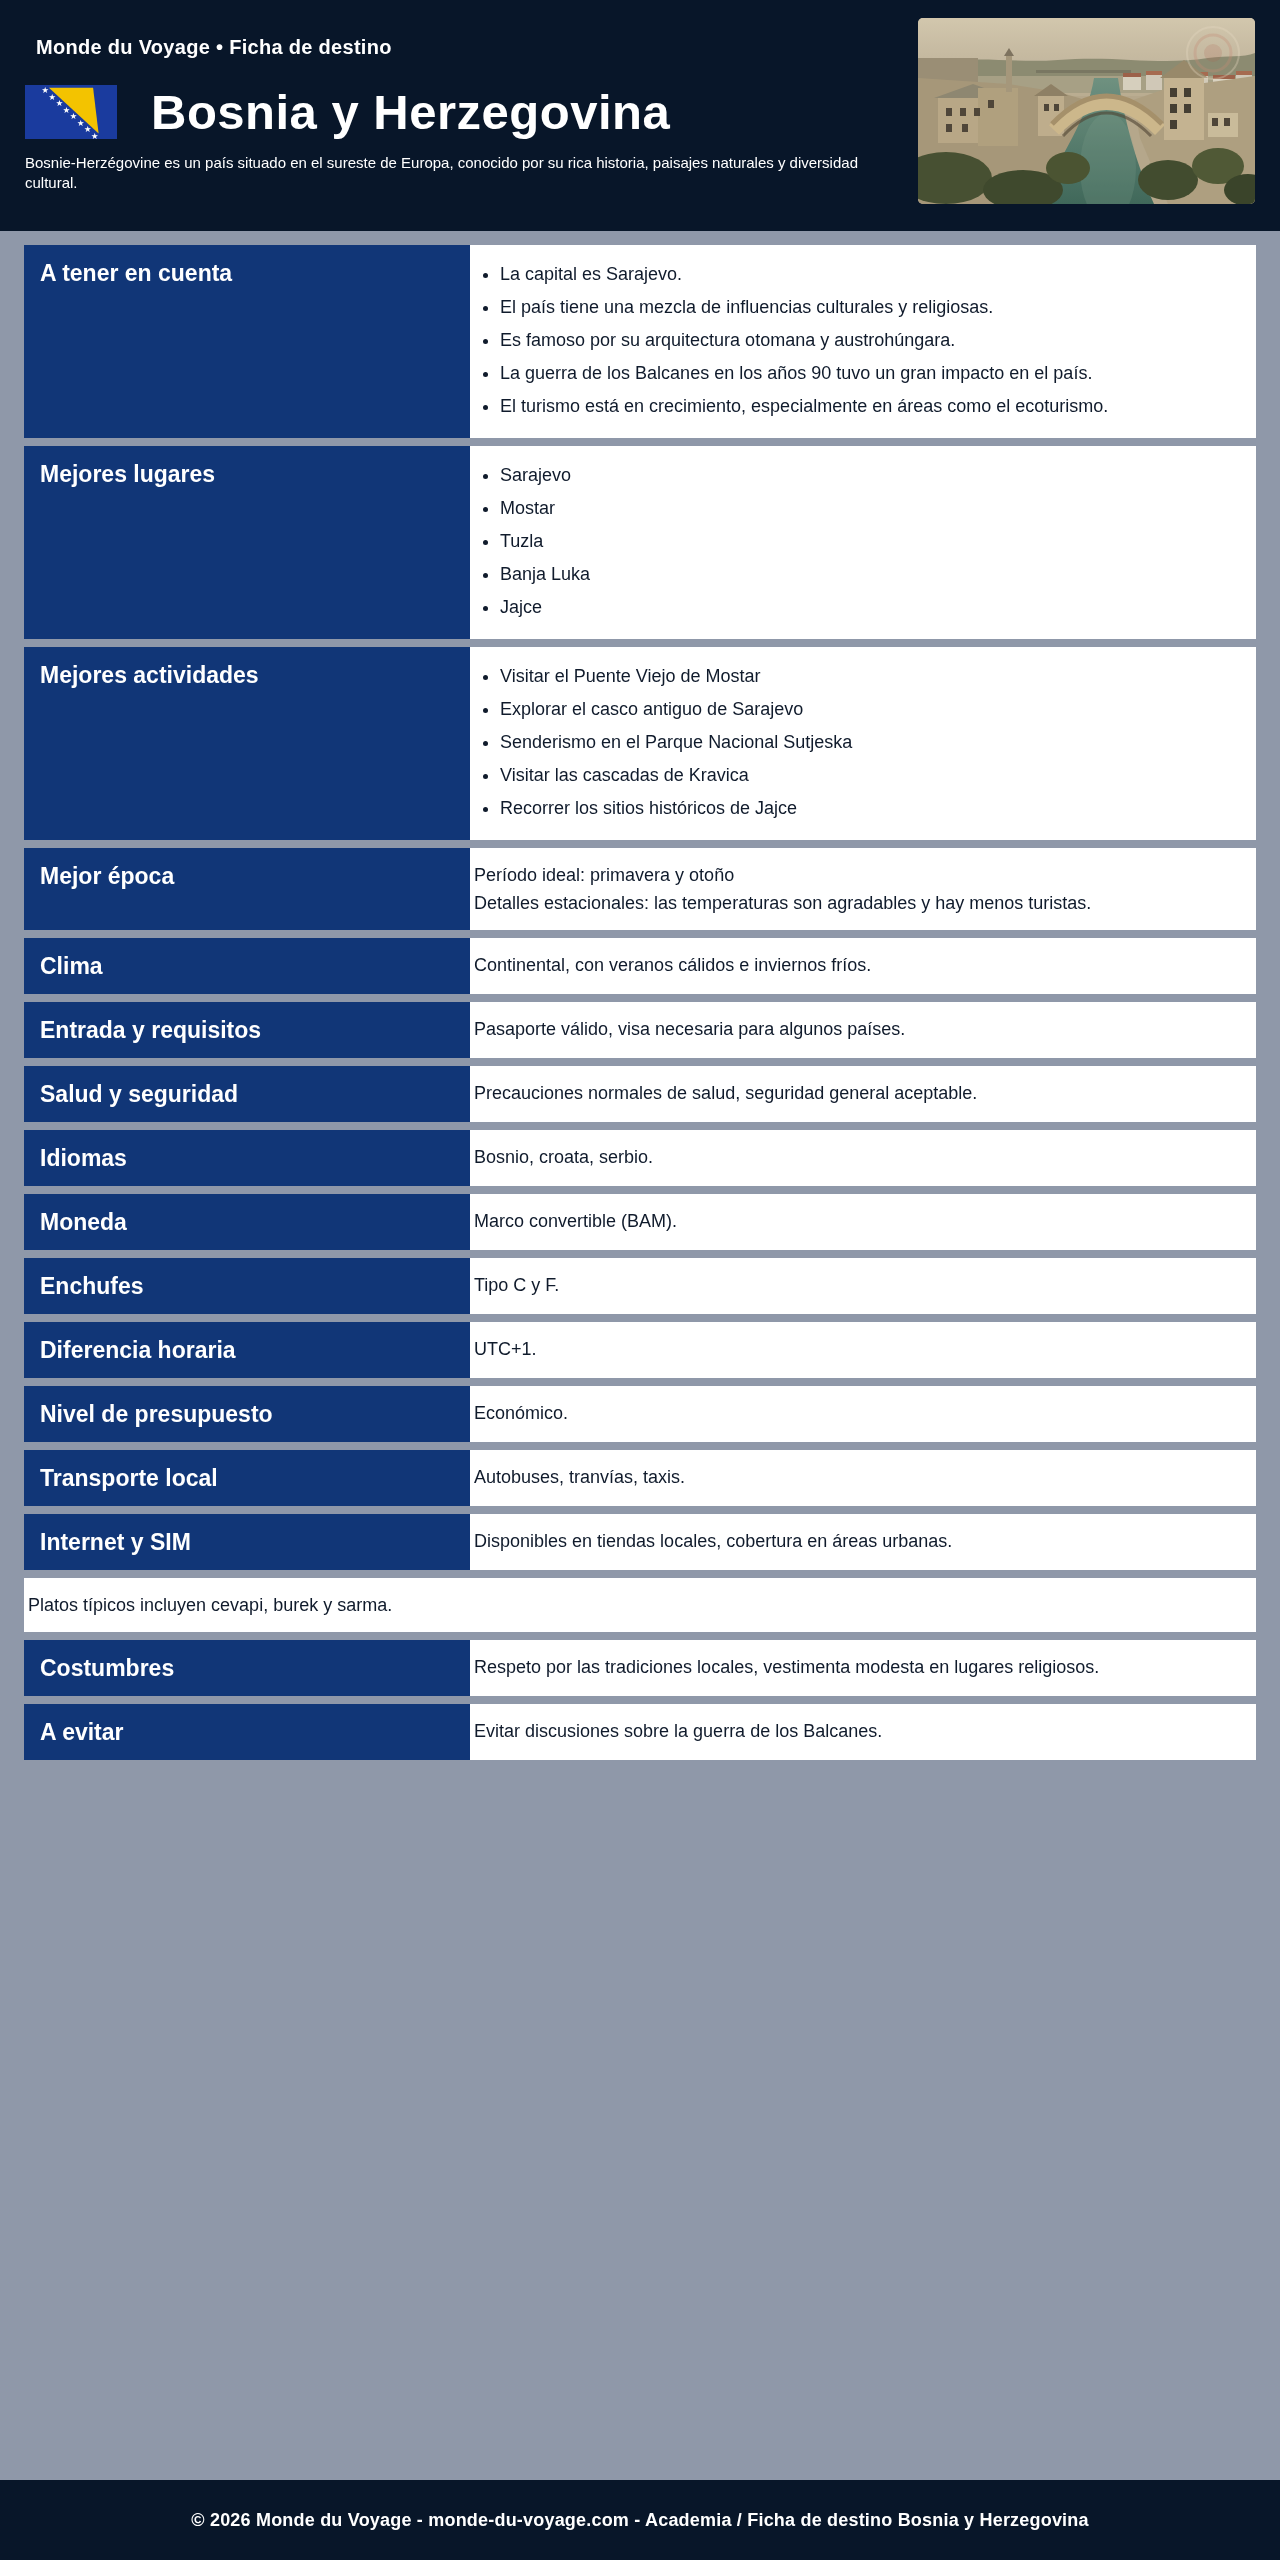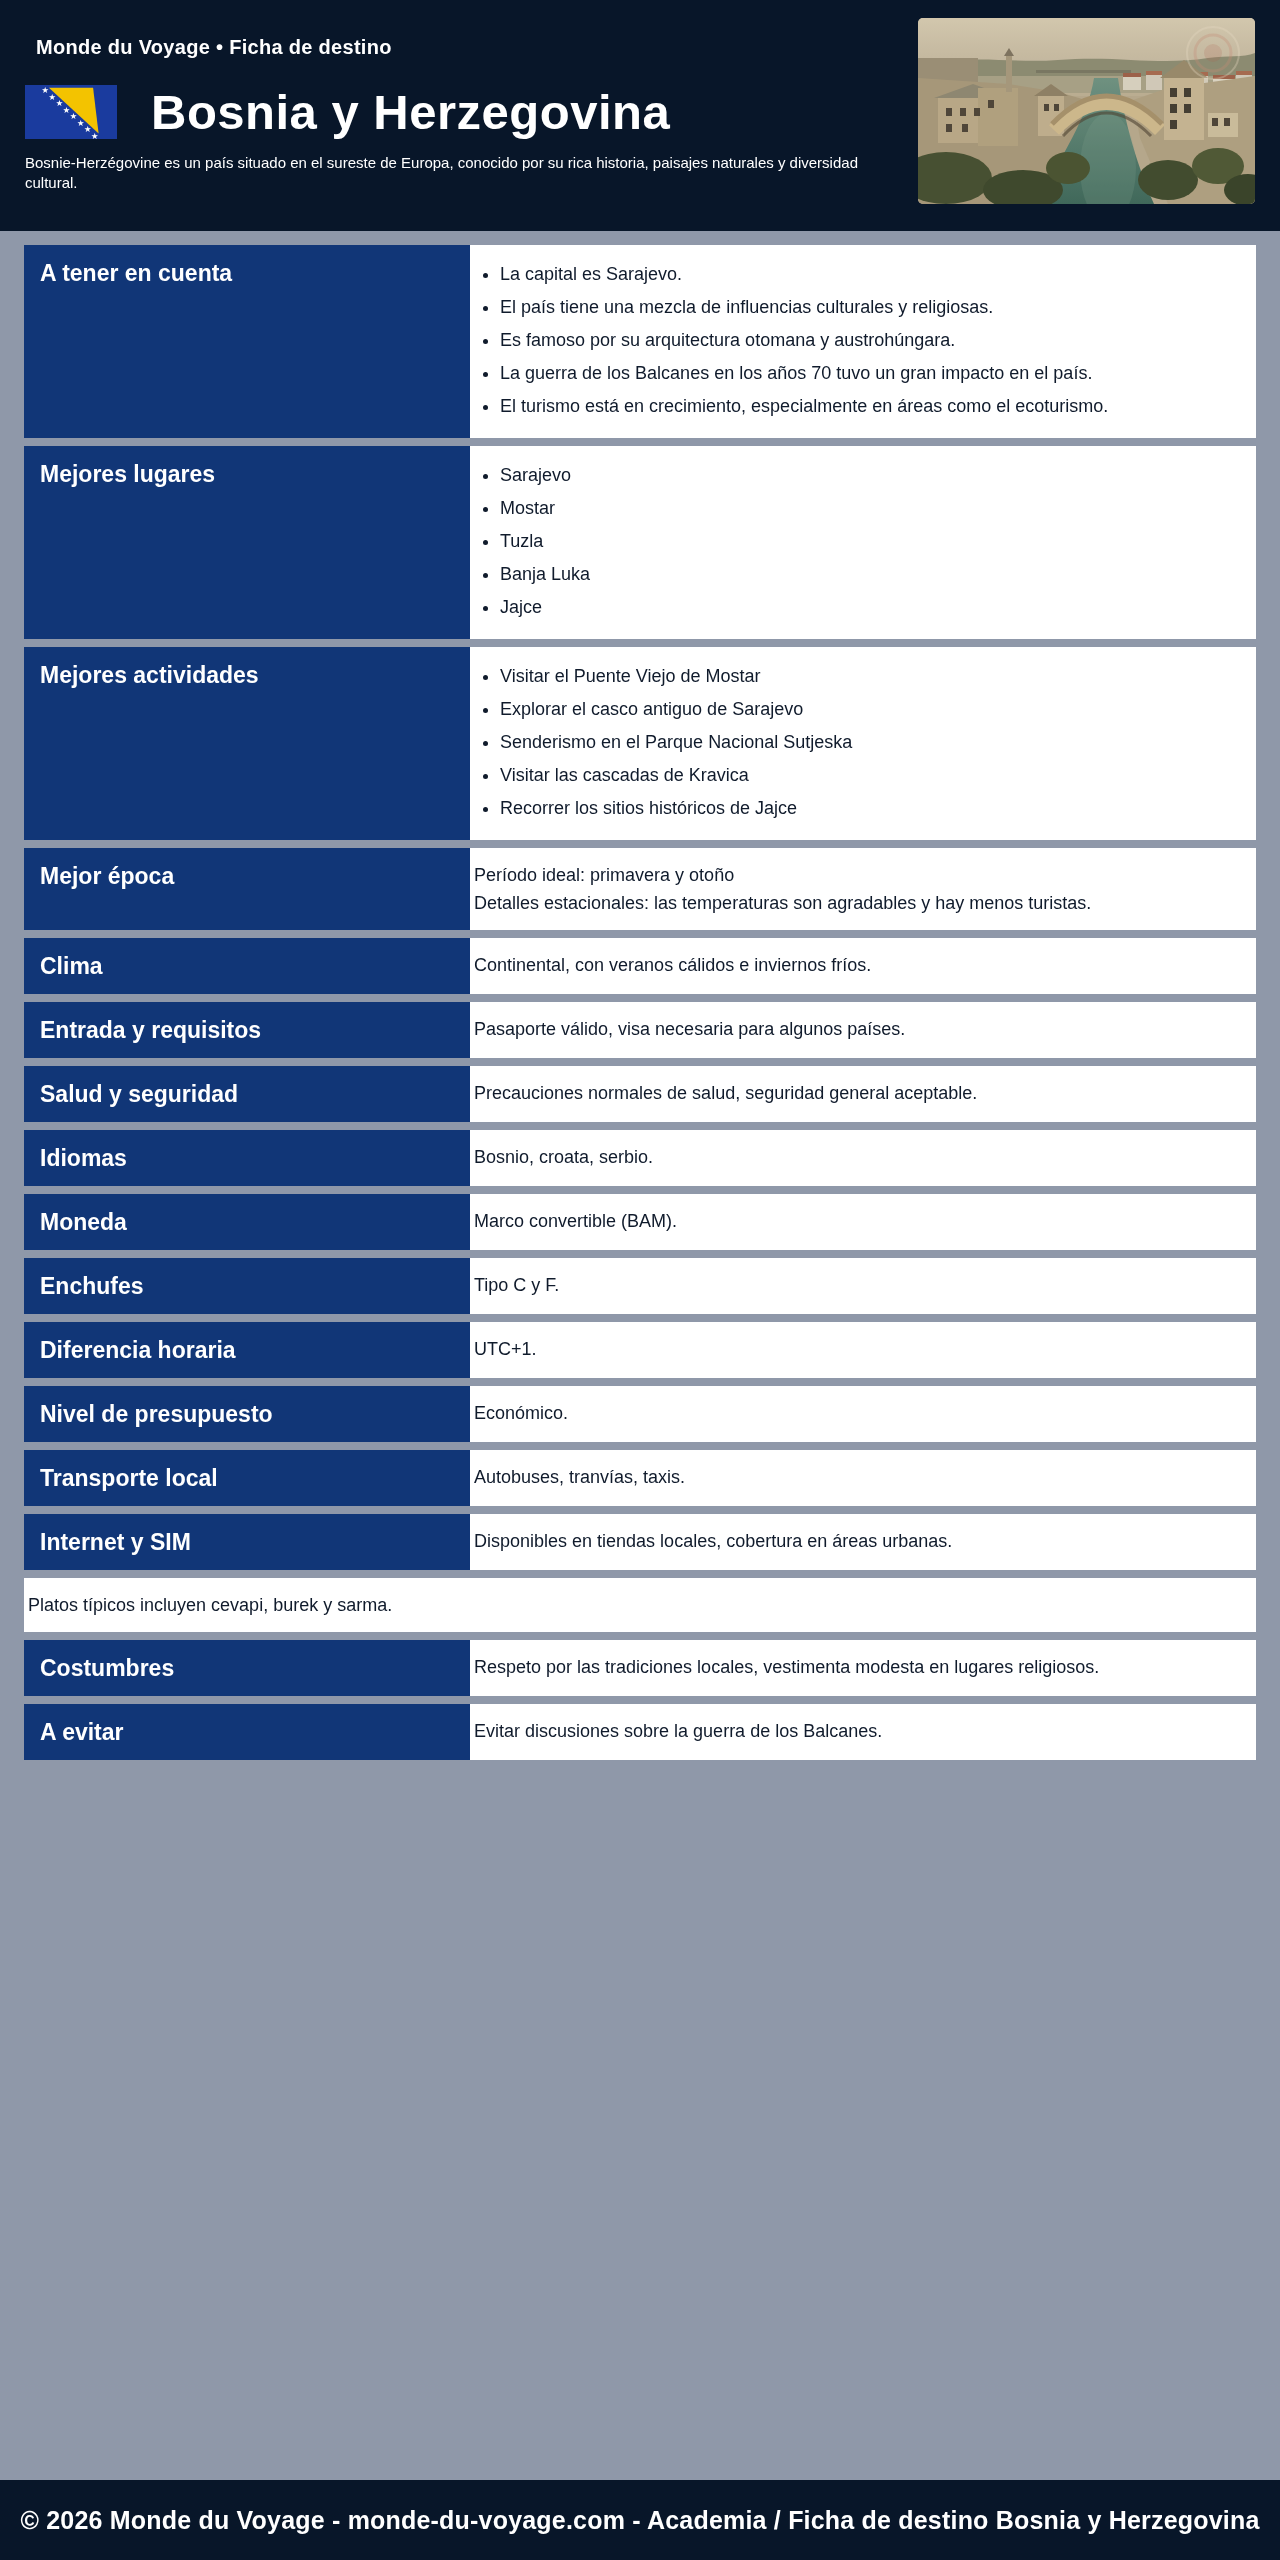--- a/index.html
+++ b/index.html
@@ -50,21 +50,21 @@
     font-size: 18px; line-height: 28px;
     padding: 13px 4px;
   }
   .cell-value ul { margin: 2px 0 0 0; padding: 0 0 0 26px; max-width: 646px; }
   .cell-value li { margin: 0 0 4px 0; line-height: 29px; }
   .cell-value .line { max-width: 690px; }
   
   footer {
     flex: 0 0 80px; background: #081629; color: #ffffff;
     display: flex; align-items: center; justify-content: center;
-    font-size: 25px; font-weight: bold; letter-spacing: .2px;
+    font-size: 18px; font-weight: bold; letter-spacing: .2px;
   }
 </style>
 </head>
 <body>
 
 <header>
   <div class="breadcrumb">Monde du Voyage • Ficha de destino</div>
 
   <div class="title-row">
     <svg class="flag" viewBox="0 0 100 58" preserveAspectRatio="none" aria-hidden="true">
@@ -173,21 +173,21 @@
 </header>
 
 <main id="table-root">
     <div class="row">
       <div class="cell-label">A tener en cuenta</div>
       <div class="cell-value">
         <ul>
           <li>La capital es Sarajevo.</li>
           <li>El país tiene una mezcla de influencias culturales y religiosas.</li>
           <li>Es famoso por su arquitectura otomana y austrohúngara.</li>
-          <li>La guerra de los Balcanes en los años 70 tuvo un gran impacto en el país.</li>
+          <li>La guerra de los Balcanes en los años 90 tuvo un gran impacto en el país.</li>
           <li>El turismo está en crecimiento, especialmente en áreas como el ecoturismo.</li>
         </ul>
       </div>
     </div>
     <div class="row">
       <div class="cell-label">Mejores lugares</div>
       <div class="cell-value">
         <ul>
           <li>Sarajevo</li>
           <li>Mostar</li>

